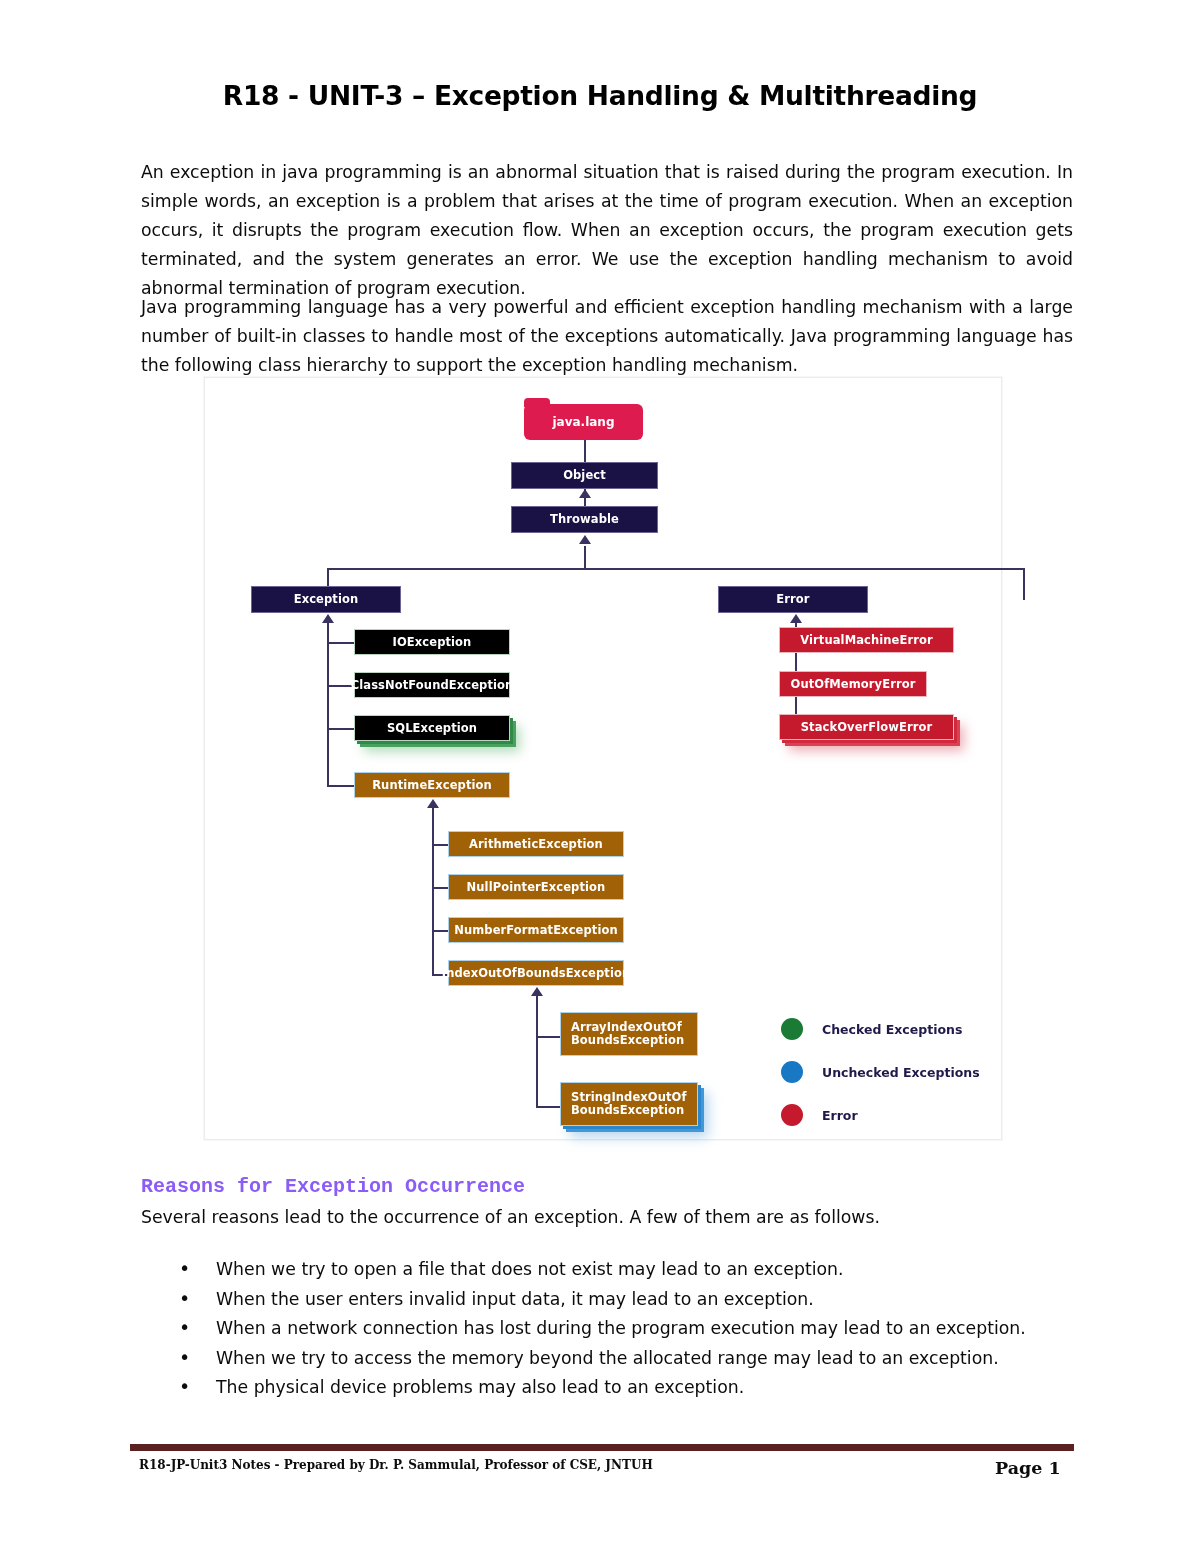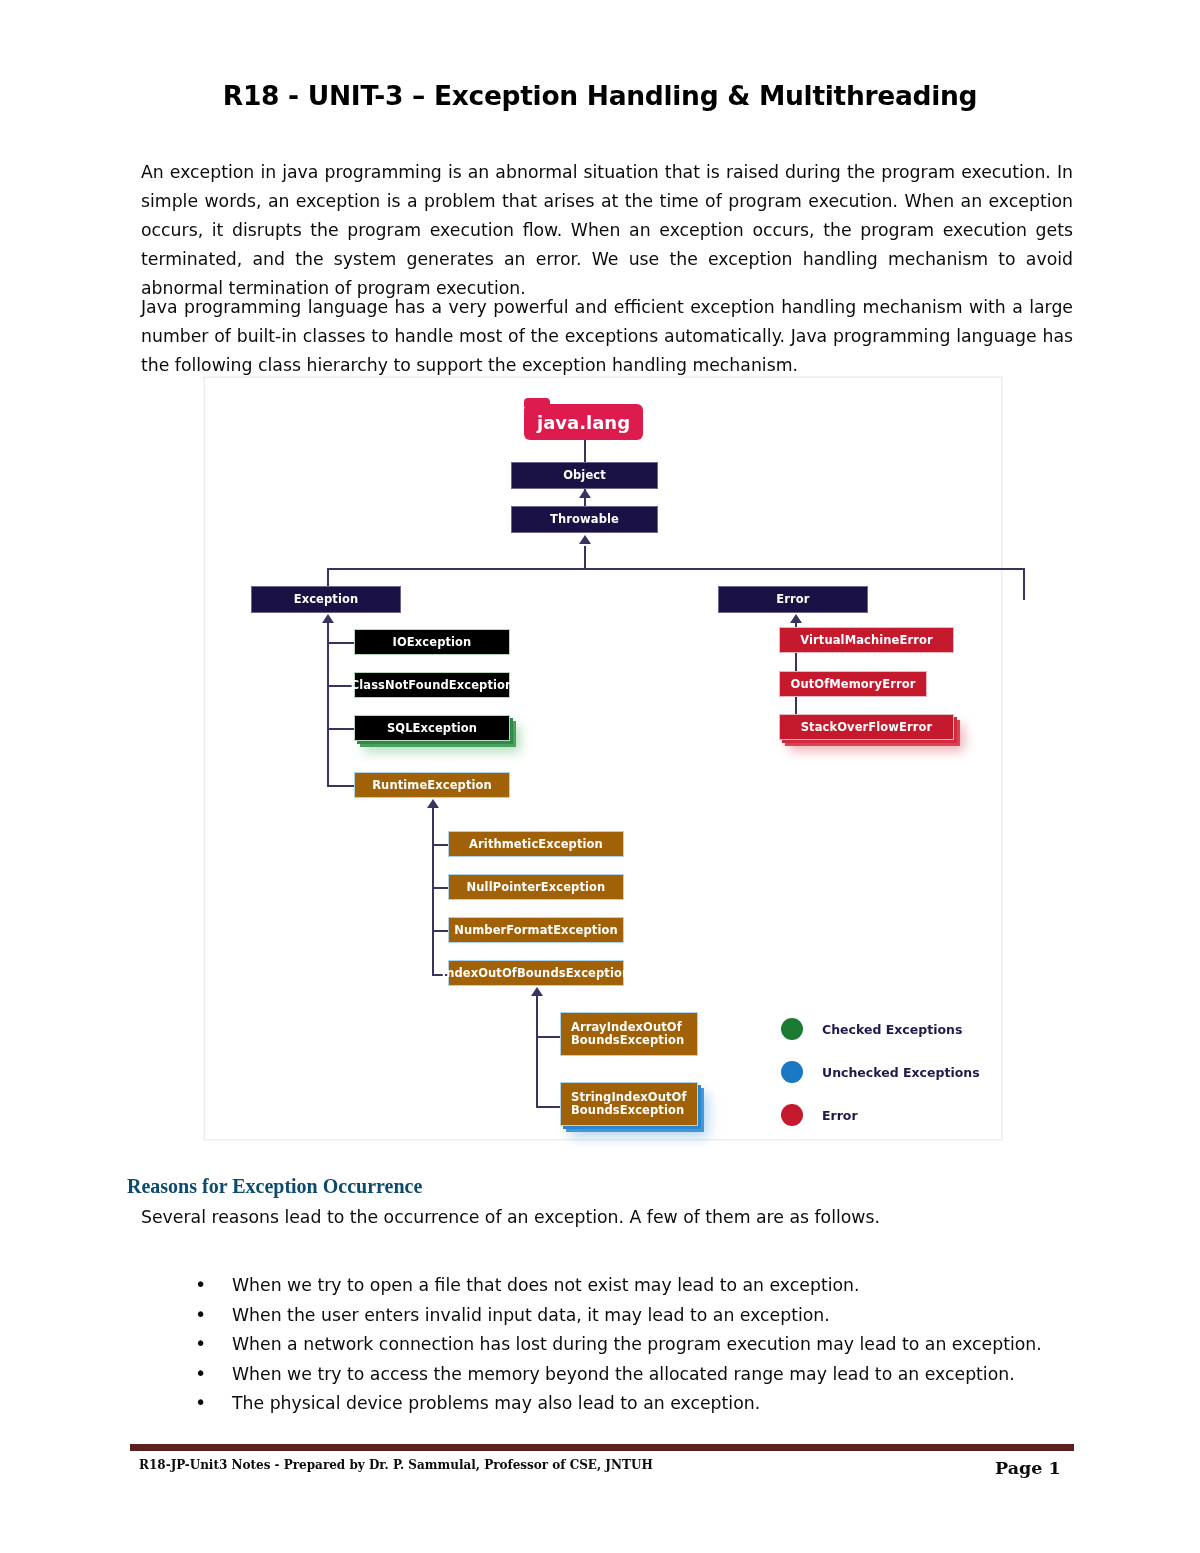--- a/index.html
+++ b/index.html
@@ -115,21 +115,21 @@
     position: absolute;
     left: 0;
     top: 6px;
     right: 0;
     bottom: 0;
     background: #de1b4e;
     border-radius: 6px;
     color: #ffffff;
     font-family: "DejaVu Sans", sans-serif;
     font-weight: bold;
-    font-size: 18px;
+    font-size: 12px;
     display: flex;
     align-items: center;
     justify-content: center;
   }
 
   
   .ln {
     position: absolute;
     background: #3c3260;
     z-index: 1;
@@ -162,46 +162,46 @@
     font-family: "DejaVu Sans", sans-serif;
     font-weight: bold;
     font-size: 12.5px;
     color: #1f1a4a;
     white-space: nowrap;
   }
 
   
   .section-heading {
     position: absolute;
-    left: 127px;
+    left: 141px;
     top: 1175px;
-    font-family: Liberation Serif, serif;
+    font-family: Liberation Mono, monospace;
     font-weight: bold;
     font-size: 20px;
-    color: #0c4a6e;
+    color: #8b5cf6;
   }
   .section-lead {
     position: absolute;
     left: 141px;
     top: 1207px;
     font-family: "DejaVu Sans", sans-serif;
     font-size: 17.3px;
     color: #0c0c0c;
   }
   .bullets {
     position: absolute;
     left: 141px;
     top: 1255px;
     width: 935px;
     font-family: "DejaVu Sans", sans-serif;
     font-size: 17.3px;
     color: #0c0c0c;
   }
   .bullets ul {
-    margin: 16px;
+    margin: 0;
     padding: 0 0 0 38px;
     list-style: none;
   }
   .bullets li {
     position: relative;
     padding-left: 37px;
     line-height: 29.5px;
   }
   .bullets li::before {
     content: "\2022";

